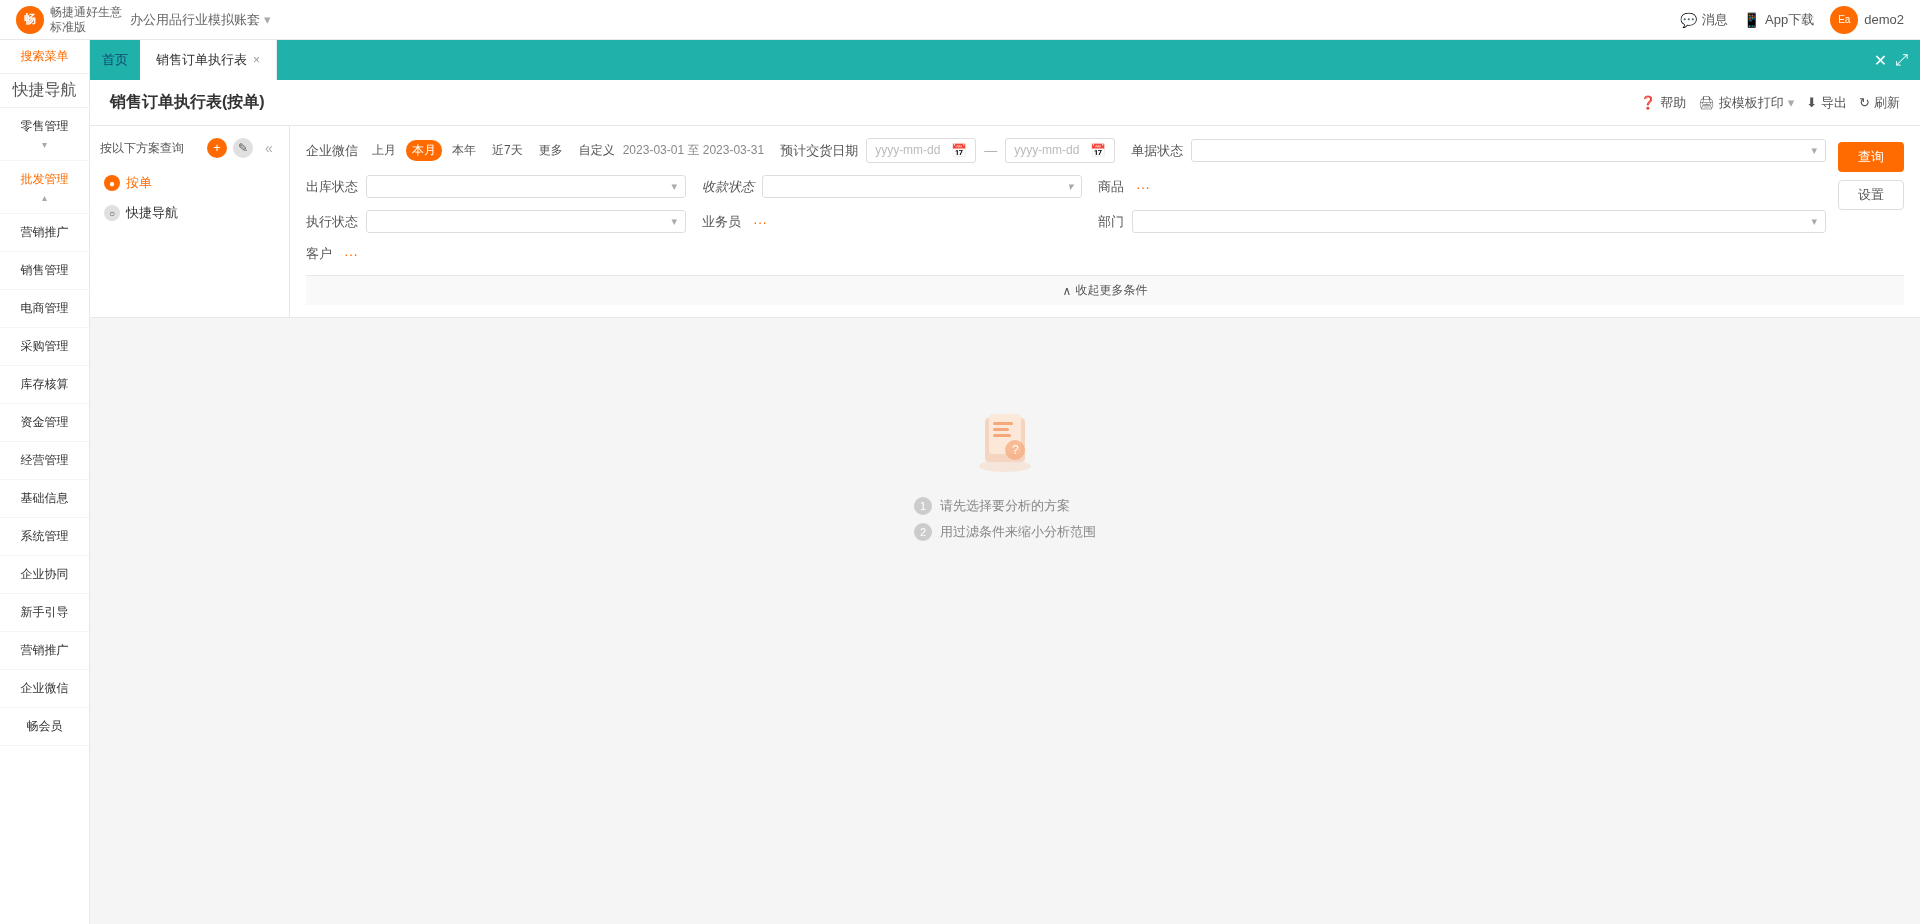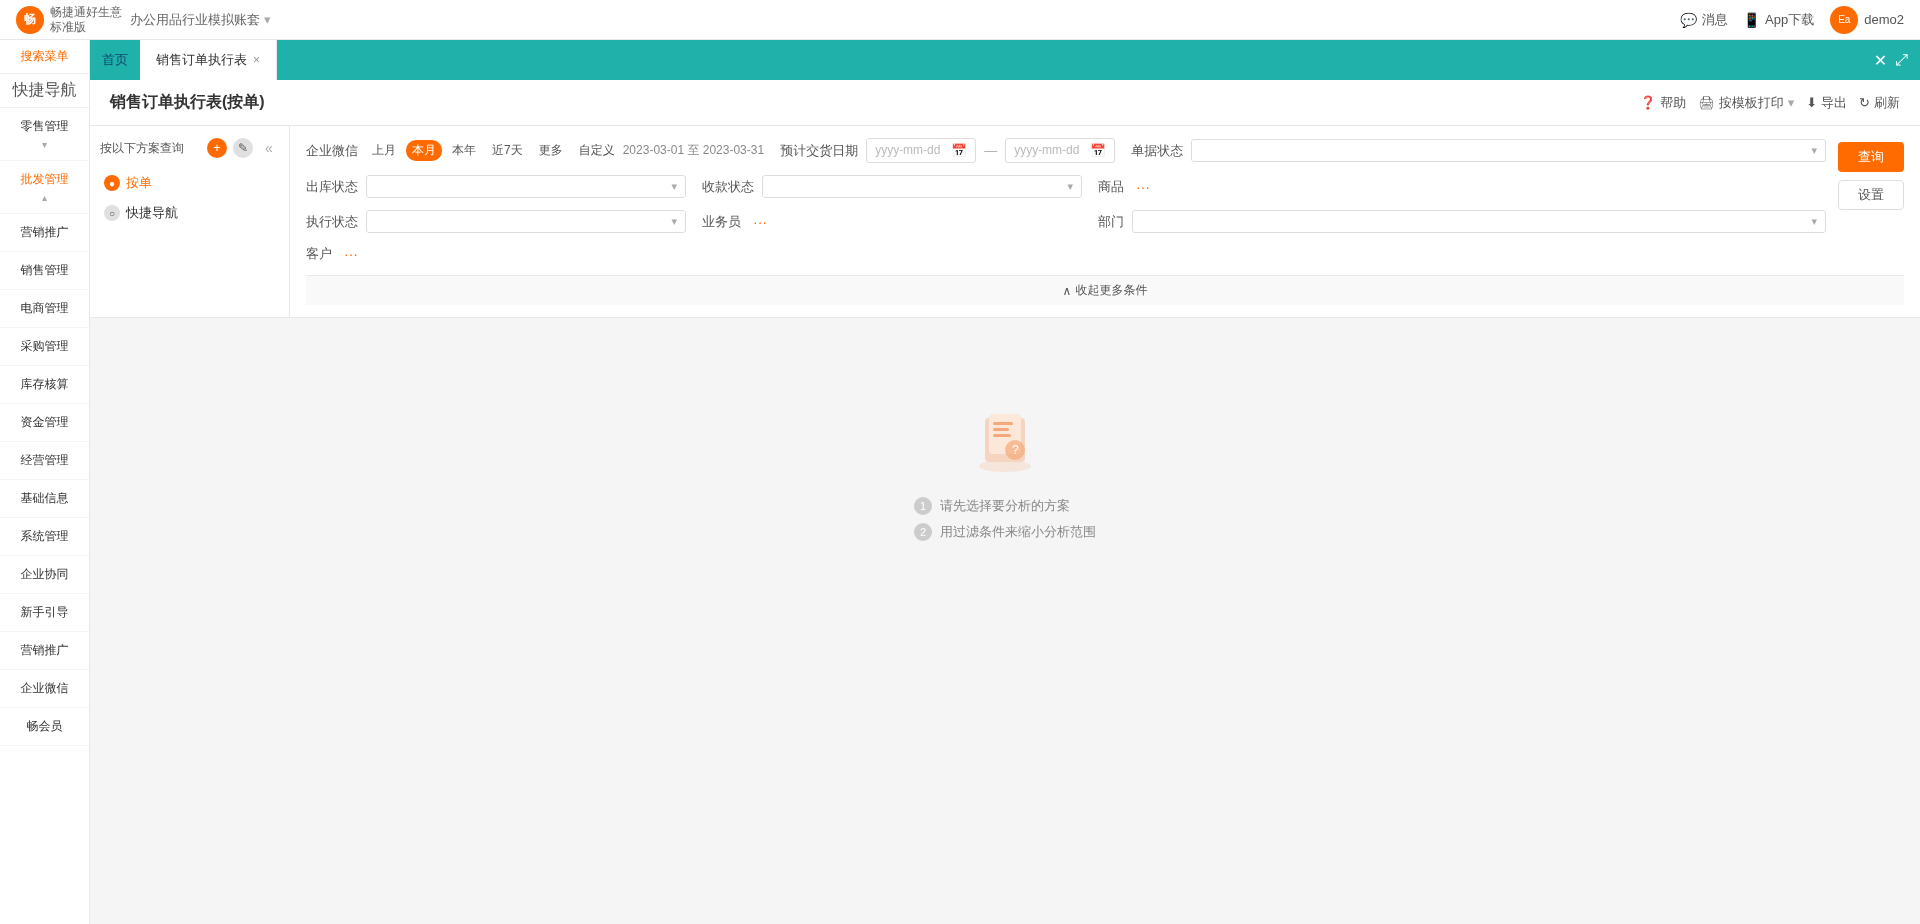--- a/index.html
+++ b/index.html
@@ -296,21 +296,21 @@
                   </div>
 
                   <div class="filter-row">
                     <div class="filter-field" style="flex:1;max-width:380px;">
                       <span class="filter-label">出库状态</span>
                       <div class="select-control" style="flex:1;min-width:200px;">
                         <span></span>
                         <span class="chevron">▾</span>
                       </div>
                     </div>
-                    <div class="filter-field" style="flex:1;max-width:380px;">
+                    <div class="filter-field" style="flex:1;max-width:380px;font-style:italic;">
                       <span class="filter-label">收款状态</span>
                       <div class="select-control" style="flex:1;min-width:200px;">
                         <span></span>
                         <span class="chevron">▾</span>
                       </div>
                     </div>
                     <div class="filter-field" style="flex:1;">
                       <span class="filter-label">商品</span>
                       <span class="dots-btn">···</span>
                     </div>

